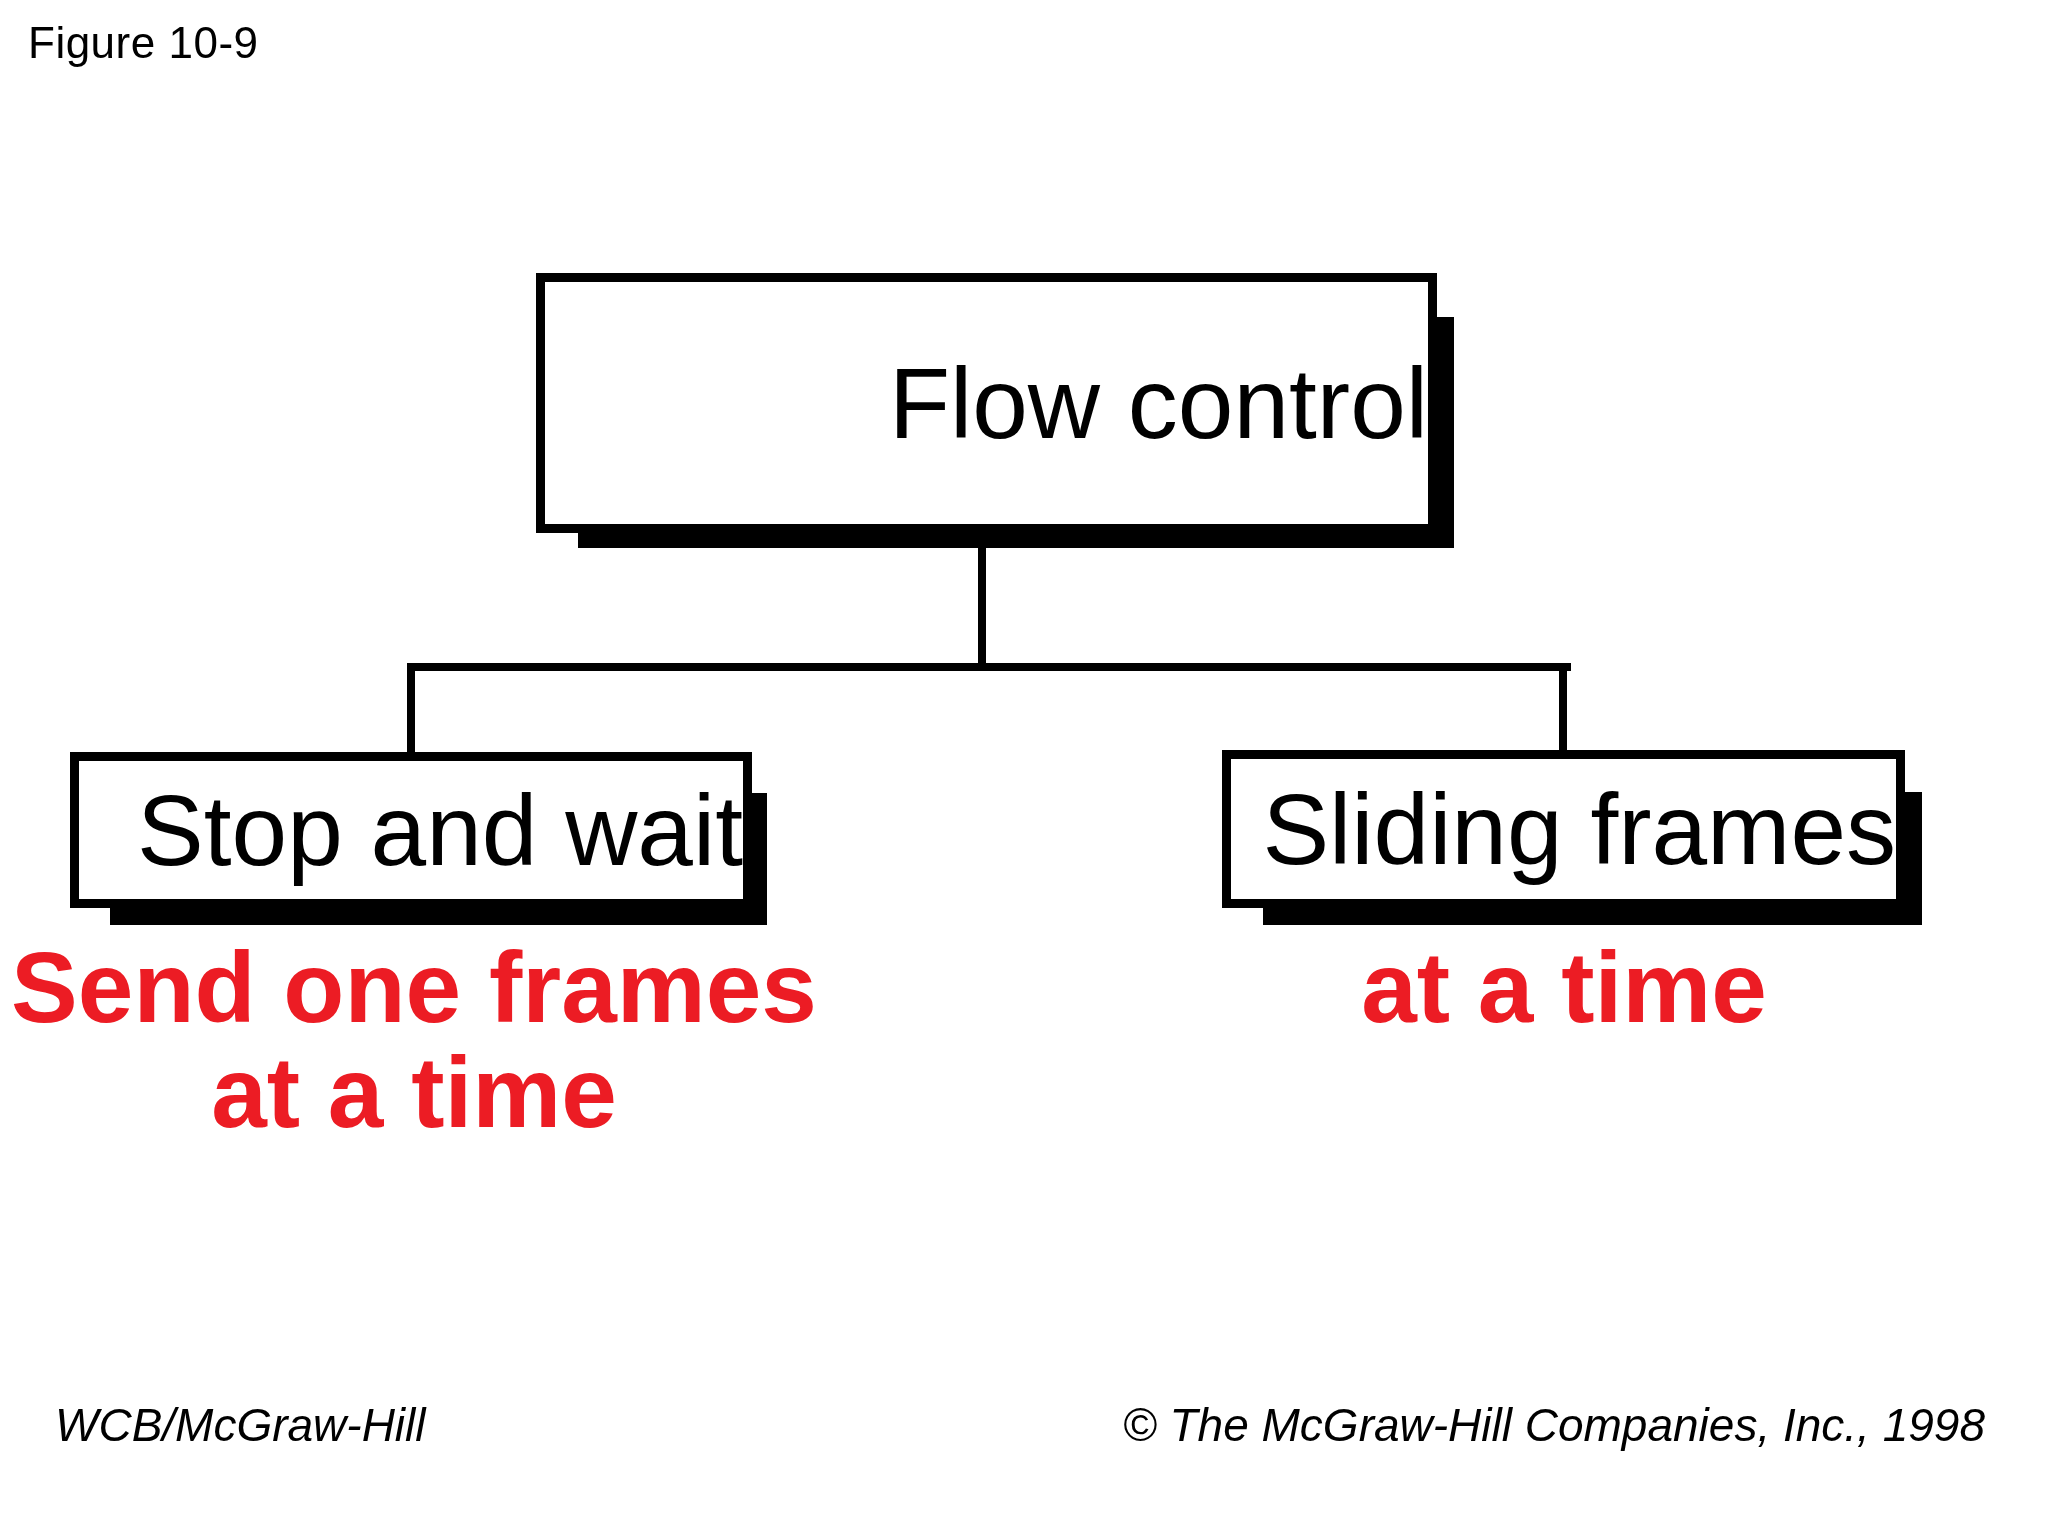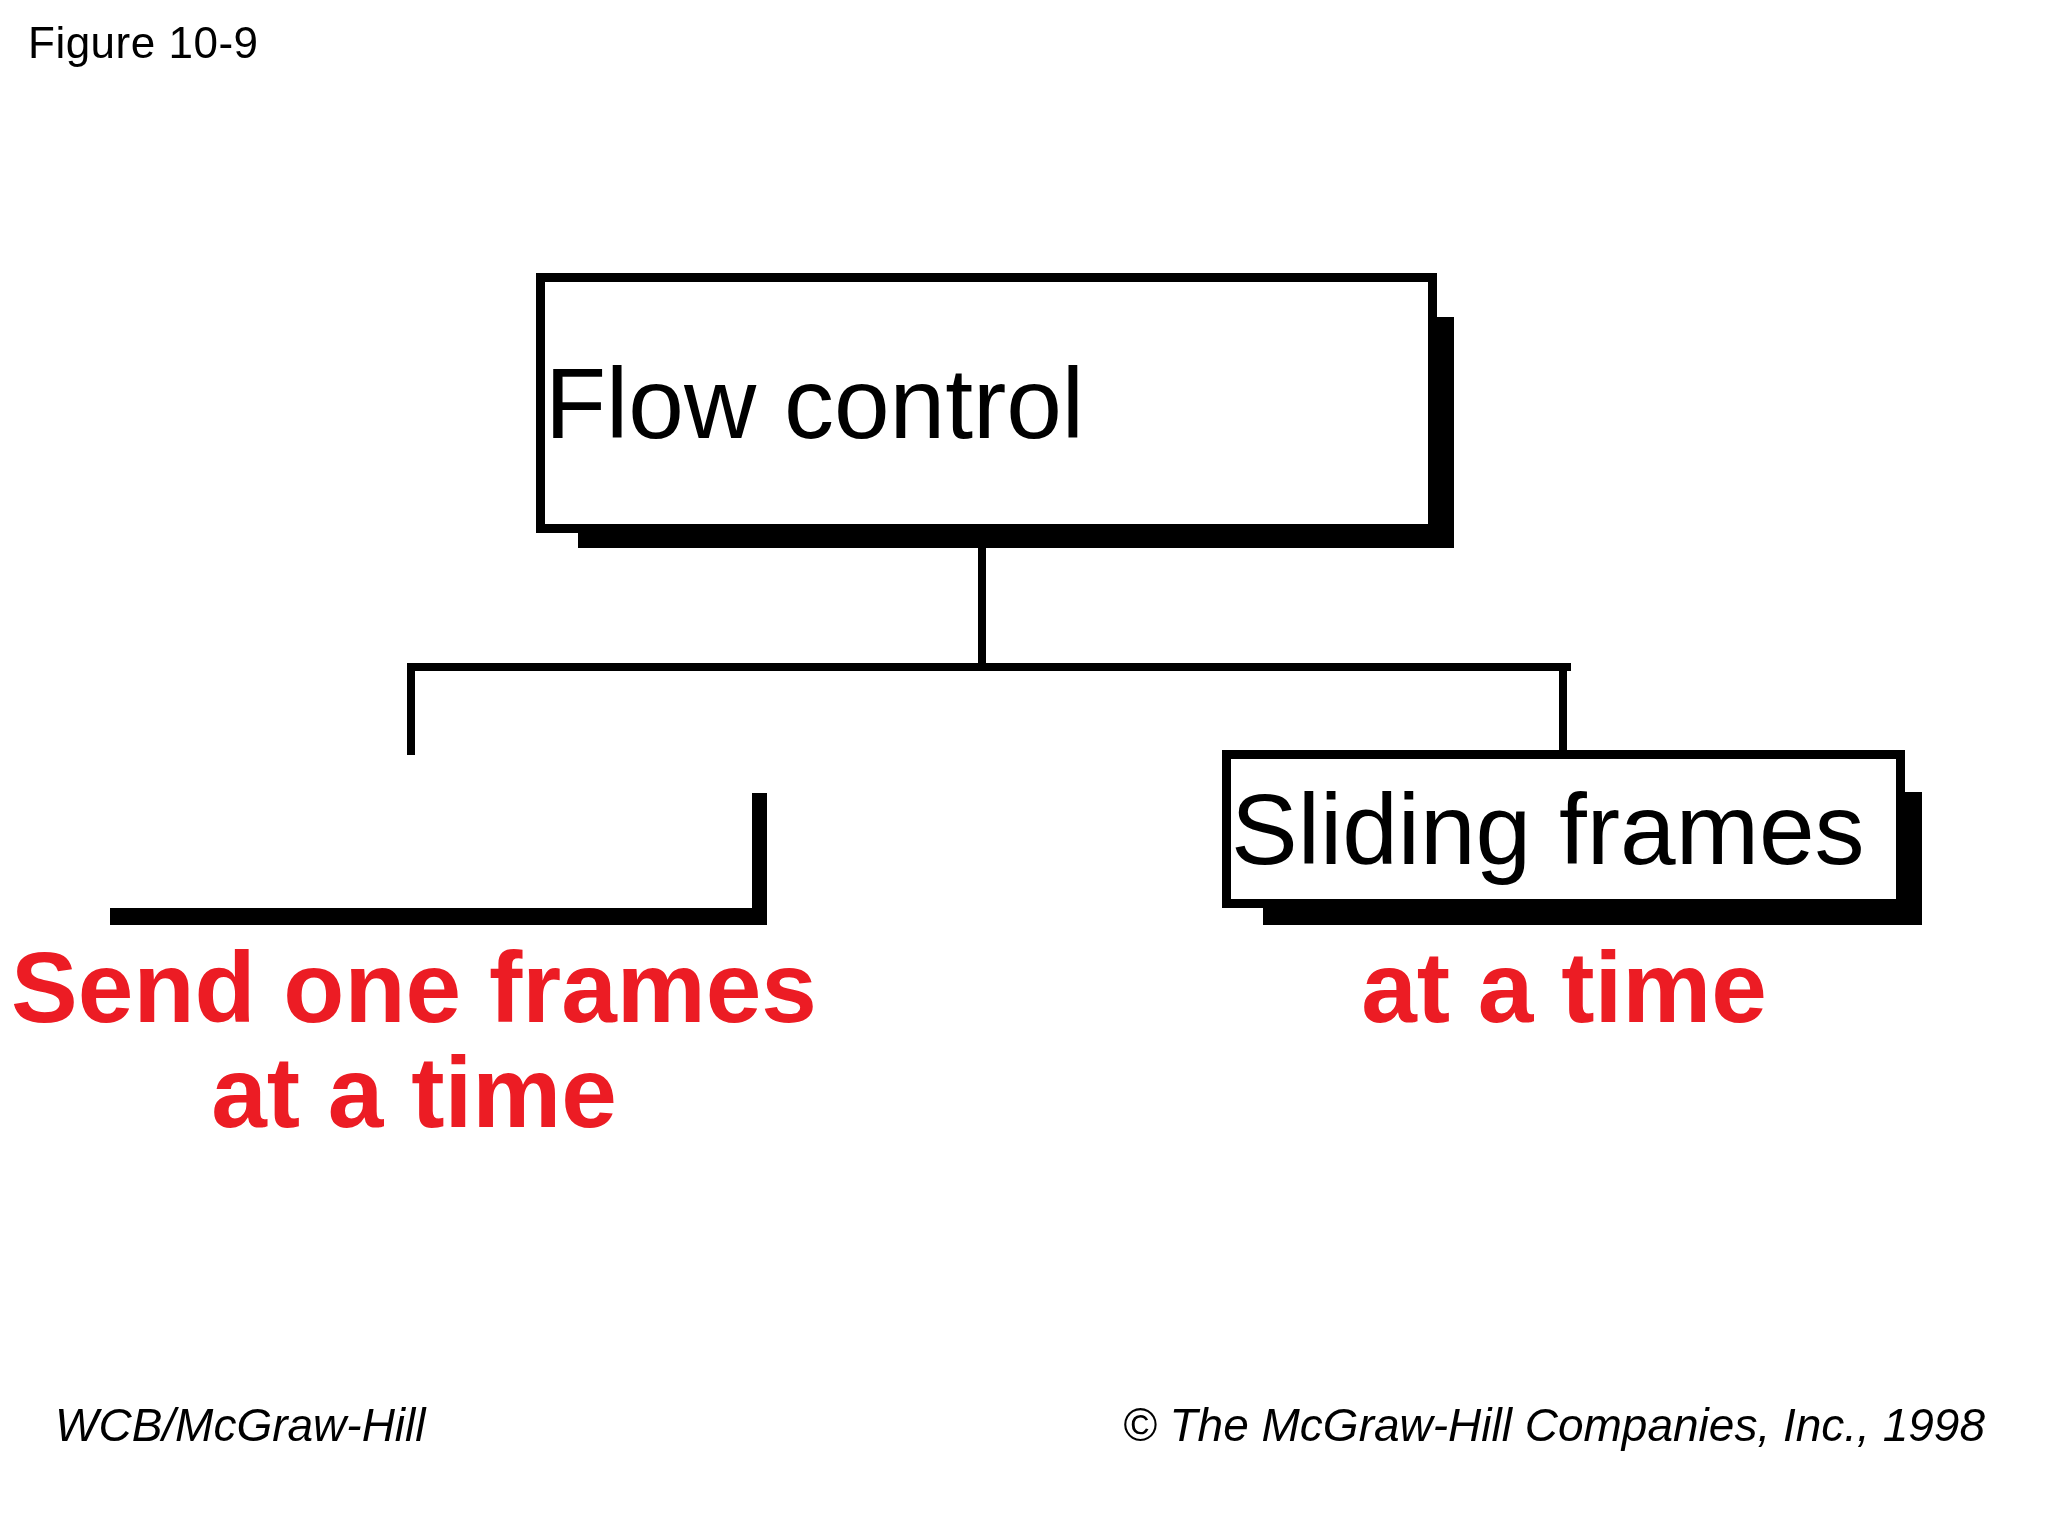--- a/index.html
+++ b/index.html
@@ -23,21 +23,21 @@
   }
 
   
   .node {
     position: absolute;
     box-sizing: border-box;
     border: 9px solid var(--line-black, #000);
     background: var(--box-fill, #fff);
     display: flex;
     align-items: center;
-    justify-content: flex-start;
+    justify-content: flex-end;
     font-size: 100px;
     line-height: 1;
     white-space: nowrap;
   }
   .node-root  { left: 536px;  top: 273px; width: 901px; height: 260px; }
   .node-left  { left: 70px;   top: 752px; width: 682px; height: 156px; }
   .node-right { left: 1222px; top: 750px; width: 683px; height: 158px; }
 
   
   .shadow { position: absolute; background: var(--line-black, #000); }
@@ -98,20 +98,23 @@
   <div class="shadow sh-root-r"></div>
   <div class="shadow sh-left-b"></div>
   <div class="shadow sh-left-r"></div>
   <div class="shadow sh-right-b"></div>
   <div class="shadow sh-right-r"></div>
 
   <div class="node node-root">
     <span>Flow control</span>
   </div>
 
+  <div class="node node-left">
+    <span>Stop and wait</span>
+  </div>
 
   <div class="node node-right">
     <span>Sliding frames</span>
   </div>
 
   <div class="caption caption-left">
     <span>Send one frames</span>
     <span>at a time</span>
   </div>
 

